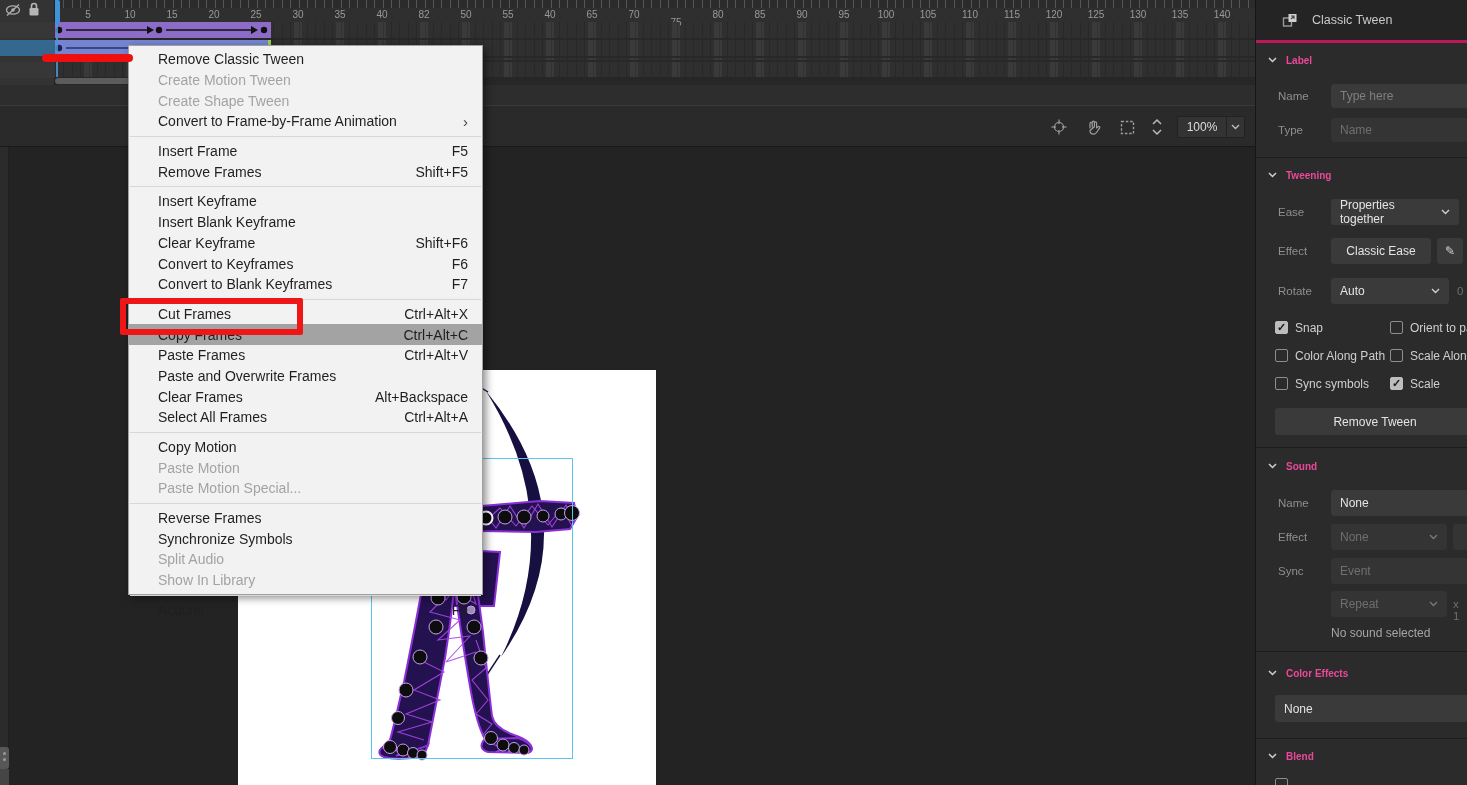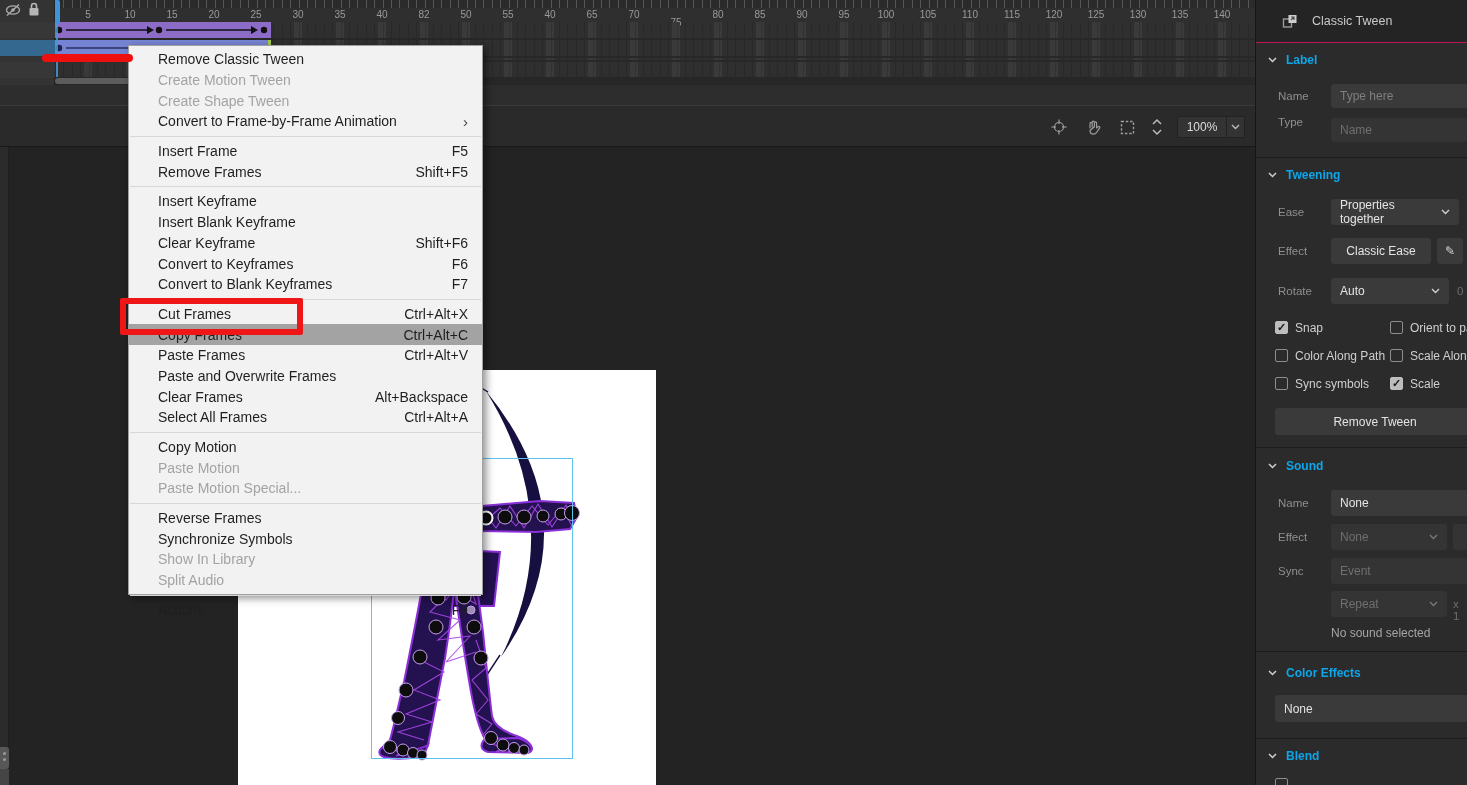--- a/index.html
+++ b/index.html
@@ -62,25 +62,25 @@
   .m-sub{color:#444;font-size:15px;margin-left:8px;}
 
   
   #annot-line{position:absolute;left:42px;top:54px;width:91px;height:8px;background:#ee0f0f;border-radius:4px;z-index:60;}
   #annot-rect{position:absolute;left:120px;top:298px;width:183px;height:37px;border:6px solid #ee1616;border-radius:2px;z-index:60;}
 
   
   #props{position:absolute;left:1255px;top:0;width:212px;height:785px;background:#2b2b2b;
      border-left:1px solid #161616;overflow:hidden;color:#d4d4d4;}
   #props-header{position:absolute;left:0;top:0;width:212px;height:43px;background:#242424;
-     border-bottom:1px solid #be185d;display:flex;align-items:center;}
+     border-bottom:3px solid #be185d;display:flex;align-items:center;}
   #props-title{font-size:12.5px;color:#c9c9c9;margin-left:14px;}
   .sec-head{position:absolute;left:0;width:212px;height:16px;display:flex;align-items:center;}
   .sec-chev{margin-left:12px;margin-right:9px;color:#cfcfcf;display:flex;}
-  .sec-title{font-size:12px;font-weight:bold;color:#0ea5e9;}
+  .sec-title{font-size:10px;font-weight:bold;color:#ec4899;}
   .sec-sep{position:absolute;left:0;width:212px;height:1px;background:#1d1d1d;}
   .f-label{position:absolute;left:22px;font-size:11.5px;color:#8f8f8f;}
   .field{position:absolute;background:#3a3a3a;border:none;border-radius:3px;color:#e4e4e4;
      font-size:12px;display:flex;align-items:center;padding:0 9px;font-family:"Liberation Sans",sans-serif;}
   .field.disabled{background:#343434;color:#6f6f6f;}
   .field .chev{margin-left:auto;display:flex;}
   .btn{justify-content:center;}
   input.field{padding:0 9px;}
   input.field::placeholder{color:#7f7f7f;}
   .cb{position:absolute;width:13px;height:13px;border:1px solid #8e8e8e;border-radius:2px;background:transparent;}
@@ -399,24 +399,24 @@
       <div class="menu-sep">
         <div></div>
       </div>
       <div class="menu-item">
         <span class="m-label">Reverse Frames</span>
       </div>
       <div class="menu-item">
         <span class="m-label">Synchronize Symbols</span>
       </div>
       <div class="menu-item disabled">
+        <span class="m-label">Split Audio</span>
+      </div>
+      <div class="menu-item disabled">
         <span class="m-label">Show In Library</span>
-      </div>
-      <div class="menu-item disabled">
-        <span class="m-label">Split Audio</span>
       </div>
       <div class="menu-sep">
         <div></div>
       </div>
       <div class="menu-item">
         <span class="m-label">Actions</span>
         <span class="m-short">F9</span>
       </div>
     </div>
 
@@ -436,21 +436,21 @@
     <div class="sec-head" style="top:52px">
       <span class="sec-chev">
           <svg width="9" height="6" viewBox="0 0 9 6">
             <path d="M1,1 L4.5,4.5 L8,1" fill="none" stroke="#cfcfcf" stroke-width="1.5"></path>
           </svg>
         </span>
       <span class="sec-title">Label</span>
     </div>
     <span class="f-label" style="top:90px">Name</span>
     <input class="field" style="left: 75px; top: 84px; width: 137px; height: 24px;" placeholder="Type here">
-    <span class="f-label" style="top:116px">Type</span>
+    <span class="f-label" style="top:124px">Type</span>
     <div class="field disabled" style="left:75px;top:118px;width:137px;height:24px">
       <span>Name</span>
     </div>
     <div class="sec-sep" style="top:157px"></div>
 
     <div class="sec-head" style="top:167px">
       <span class="sec-chev">
           <svg width="9" height="6" viewBox="0 0 9 6">
             <path d="M1,1 L4.5,4.5 L8,1" fill="none" stroke="#cfcfcf" stroke-width="1.5"></path>
           </svg>

